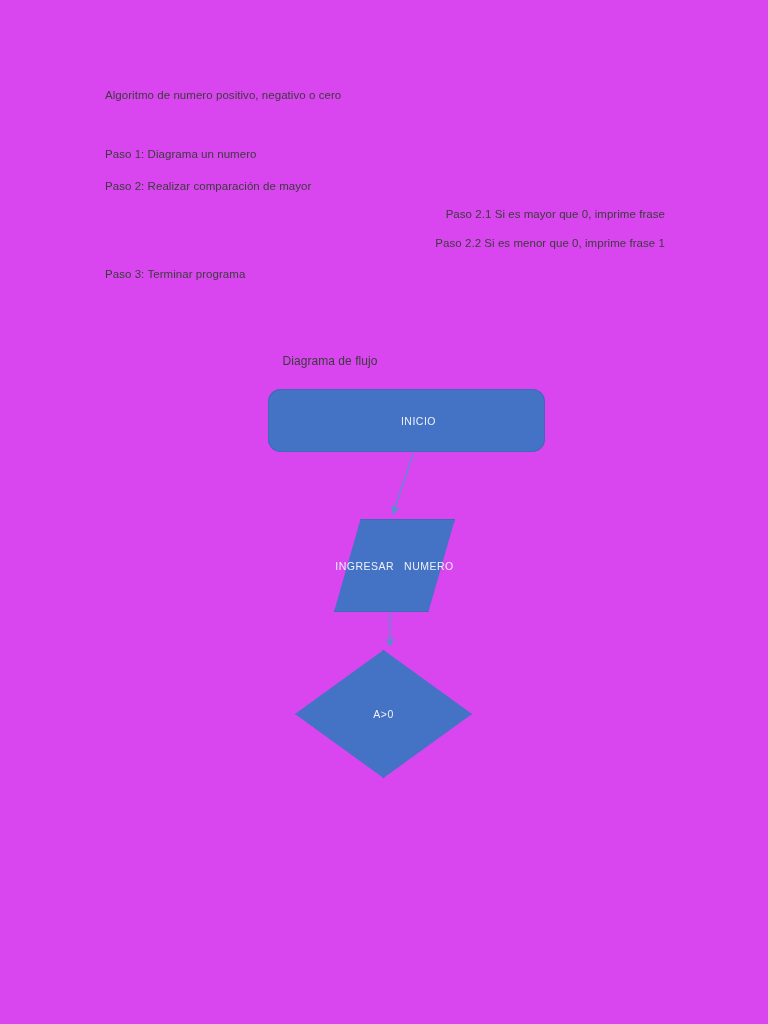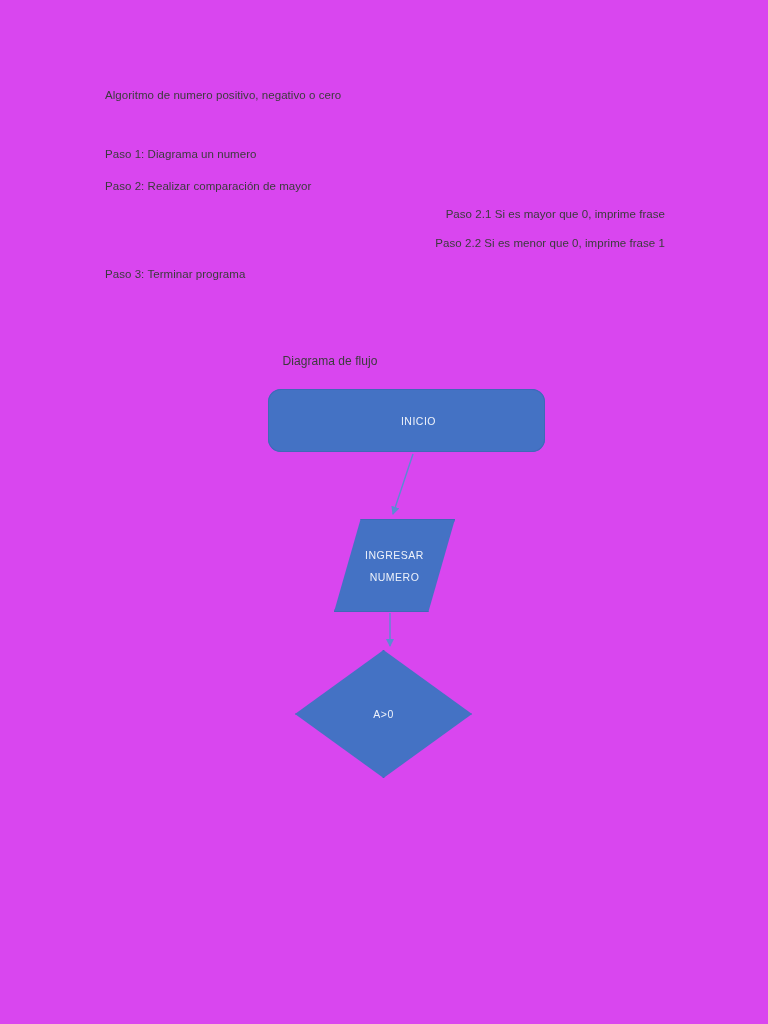--- a/index.html
+++ b/index.html
@@ -101,21 +101,21 @@
     position: absolute;
     inset: 0;
     background: #4472c4;
     box-shadow: inset 0 0 0 1px #3f69b8;
     clip-path: polygon(22% 0%, 100% 0%, 78% 100%, 0% 100%);
   }
   .node-io .io-text {
     position: absolute;
     inset: 0;
     display: flex;
-    flex-direction: column;
+    flex-direction: row;
     align-items: center;
     justify-content: center;
     gap: 10px;
   }
   .node-io .shape-label { position: static; width: auto; }
 
   
   .node-decision {
     position: absolute;
     left: 295px;

